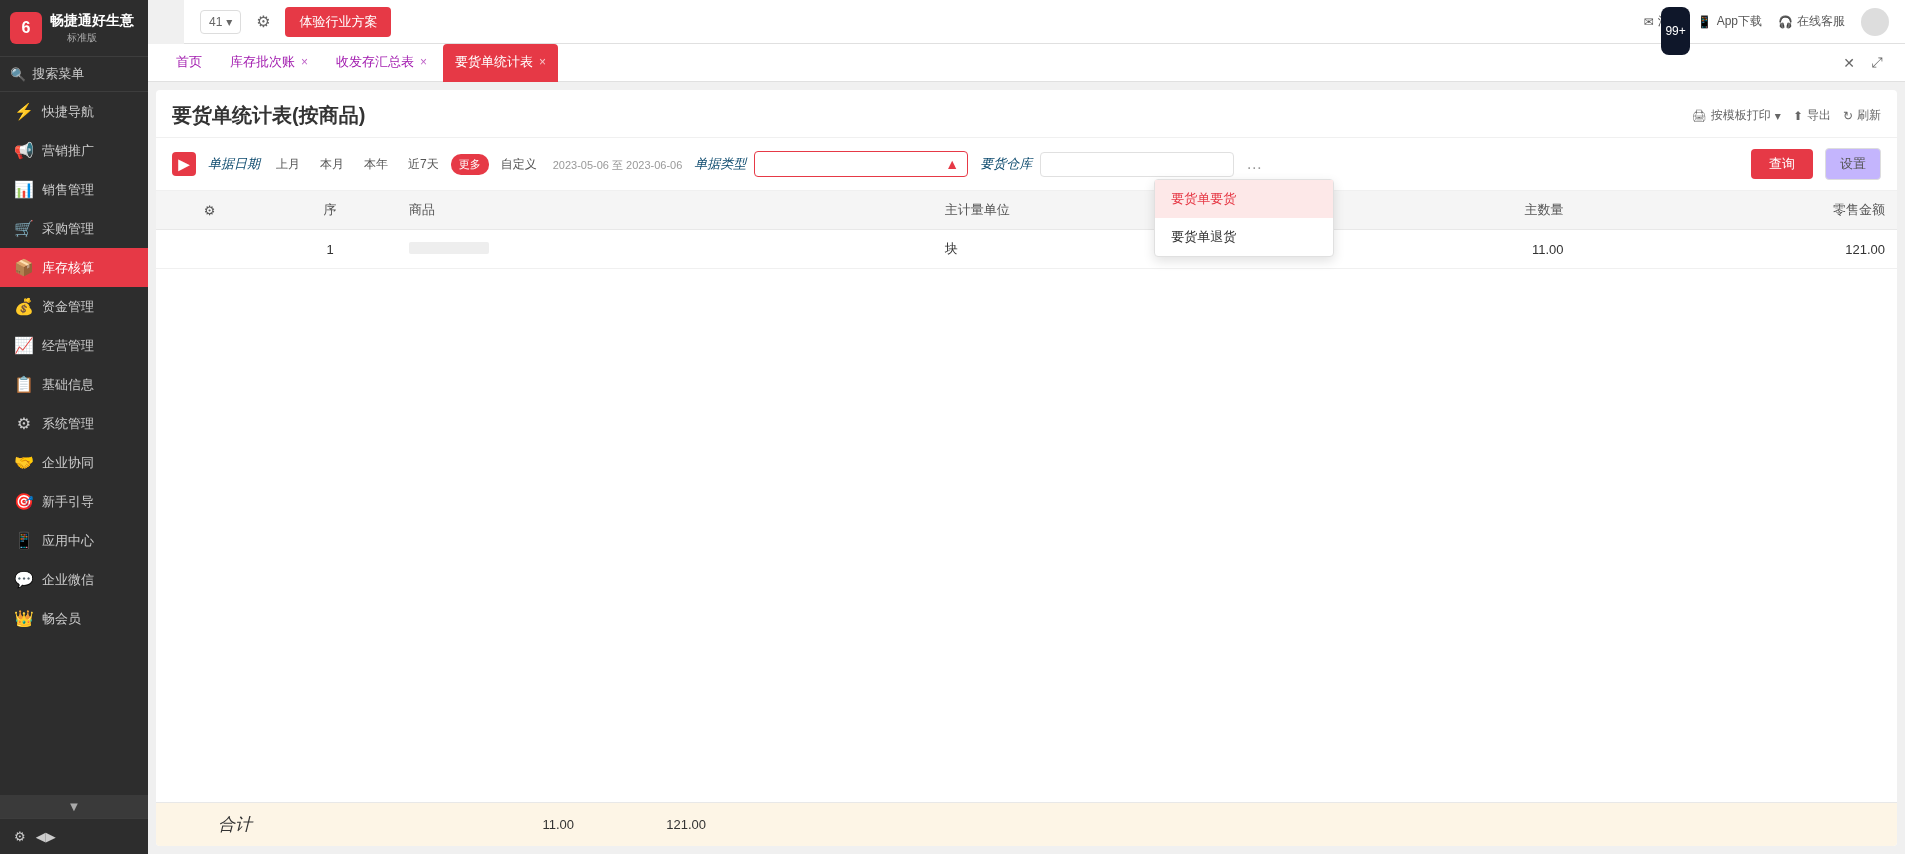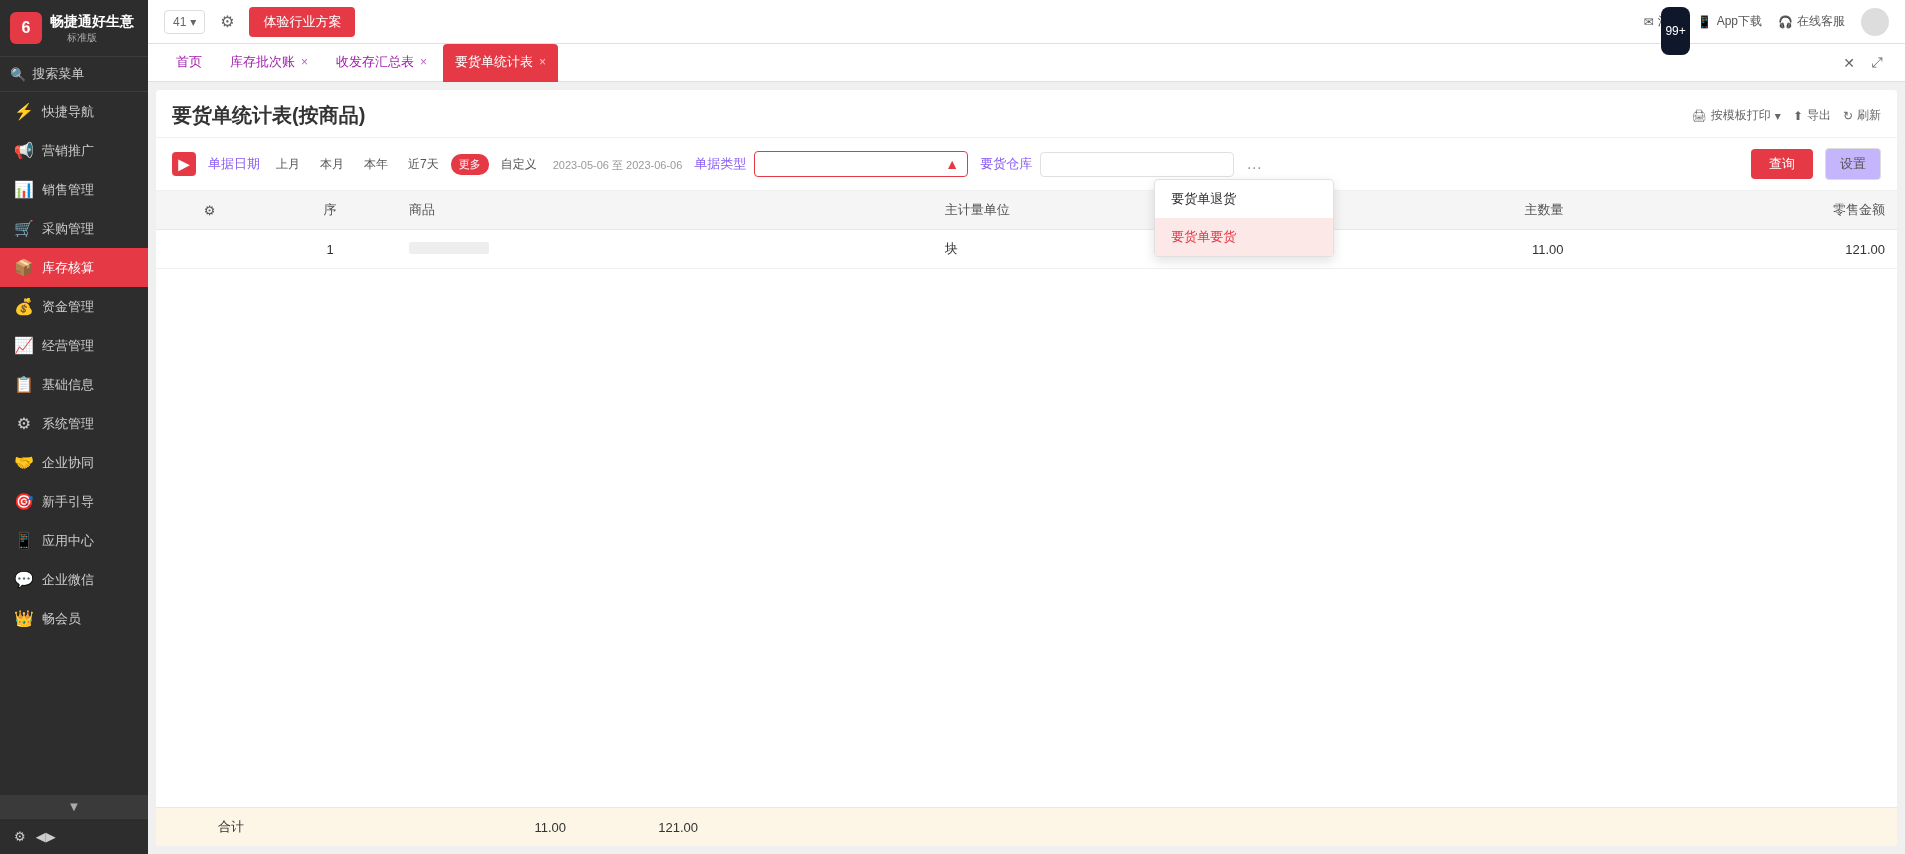--- a/index.html
+++ b/index.html
@@ -28,21 +28,21 @@
       background: #e63946;
       border-radius: 6px;
       display: flex;
       align-items: center;
       justify-content: center;
       color: white;
       font-weight: bold;
       font-size: 16px;
     }
     .logo-text { color: #fff; font-size: 12px; line-height: 1.3; }
-    .logo-text .main { font-size: 14px; font-weight: bold; }
+    .logo-text .main { font-size: 14px; font-weight: bold; font-family: Liberation Mono, monospace; }
     .logo-text .sub { font-size: 10px; color: #aaa; margin-left: 17px; }
 
     .sidebar-search {
       display: flex;
       align-items: center;
       padding: 8px 10px;
       gap: 6px;
       cursor: pointer;
       color: #ccc;
       border-bottom: 1px solid #3d3d3d;
@@ -93,20 +93,21 @@
     
     .topbar {
       background: #fff;
       display: flex;
       align-items: center;
       padding: 0 16px;
       height: 44px;
       border-bottom: 1px solid #e0e0e0;
       gap: 12px;
       flex-shrink: 0;
+      margin-left: 36px;
     }
     .topbar-left {
       display: flex;
       align-items: center;
       gap: 8px;
       flex: 1;
     }
     .store-selector {
       display: flex;
       align-items: center;
@@ -271,23 +272,24 @@
       justify-content: center;
       font-size: 14px;
       font-weight: bold;
     }
     .filter-group {
       display: flex;
       align-items: center;
       gap: 8px;
     }
     .filter-label {
-      color: #8b5cf6;
+      color: #0c4a6e;
       font-size: 13px;
       white-space: nowrap;
+      font-style: italic;
     }
     .date-pills {
       display: flex;
       align-items: center;
       gap: 4px;
     }
     .date-pill {
       padding: 3px 8px;
       border-radius: 3px;
       cursor: pointer;
@@ -434,22 +436,23 @@
       background: #fdf5e6;
       border-top: 1px solid #e8e8e8;
       display: flex;
       align-items: center;
       padding: 10px 12px;
       flex-shrink: 0;
       gap: 12px;
     }
     .footer-label {
       color: #333;
-      font-size: 13px;
+      font-size: 17px;
       padding-left: 50px;
+      font-style: italic;
     }
     .footer-qty {
       font-size: 13px;
       color: #333;
       width: 120px;
       text-align: right;
       margin-left: 190px;
     }
     .footer-amount {
       font-size: 13px;
@@ -635,22 +638,22 @@
       </div>
 
       <div class="filter-group" style="position:relative;">
         <span class="filter-label">单据类型</span>
         <div class="filter-input-group active">
           <input class="filter-input" type="text" value="" style="">
           <span class="filter-chevron">▲</span>
         </div>
 
         <div class="dropdown-overlay">
+          <div class="dropdown-item selected">要货单要货</div>
           <div class="dropdown-item">要货单退货</div>
-          <div class="dropdown-item selected">要货单要货</div>
         </div>
       </div>
 
       <div class="filter-group">
         <span class="filter-label">要货仓库</span>
         <div class="warehouse-group">
           <input class="filter-input" type="text" style="">
         </div>
         <span class="filter-more-btn">…</span>
       </div>

